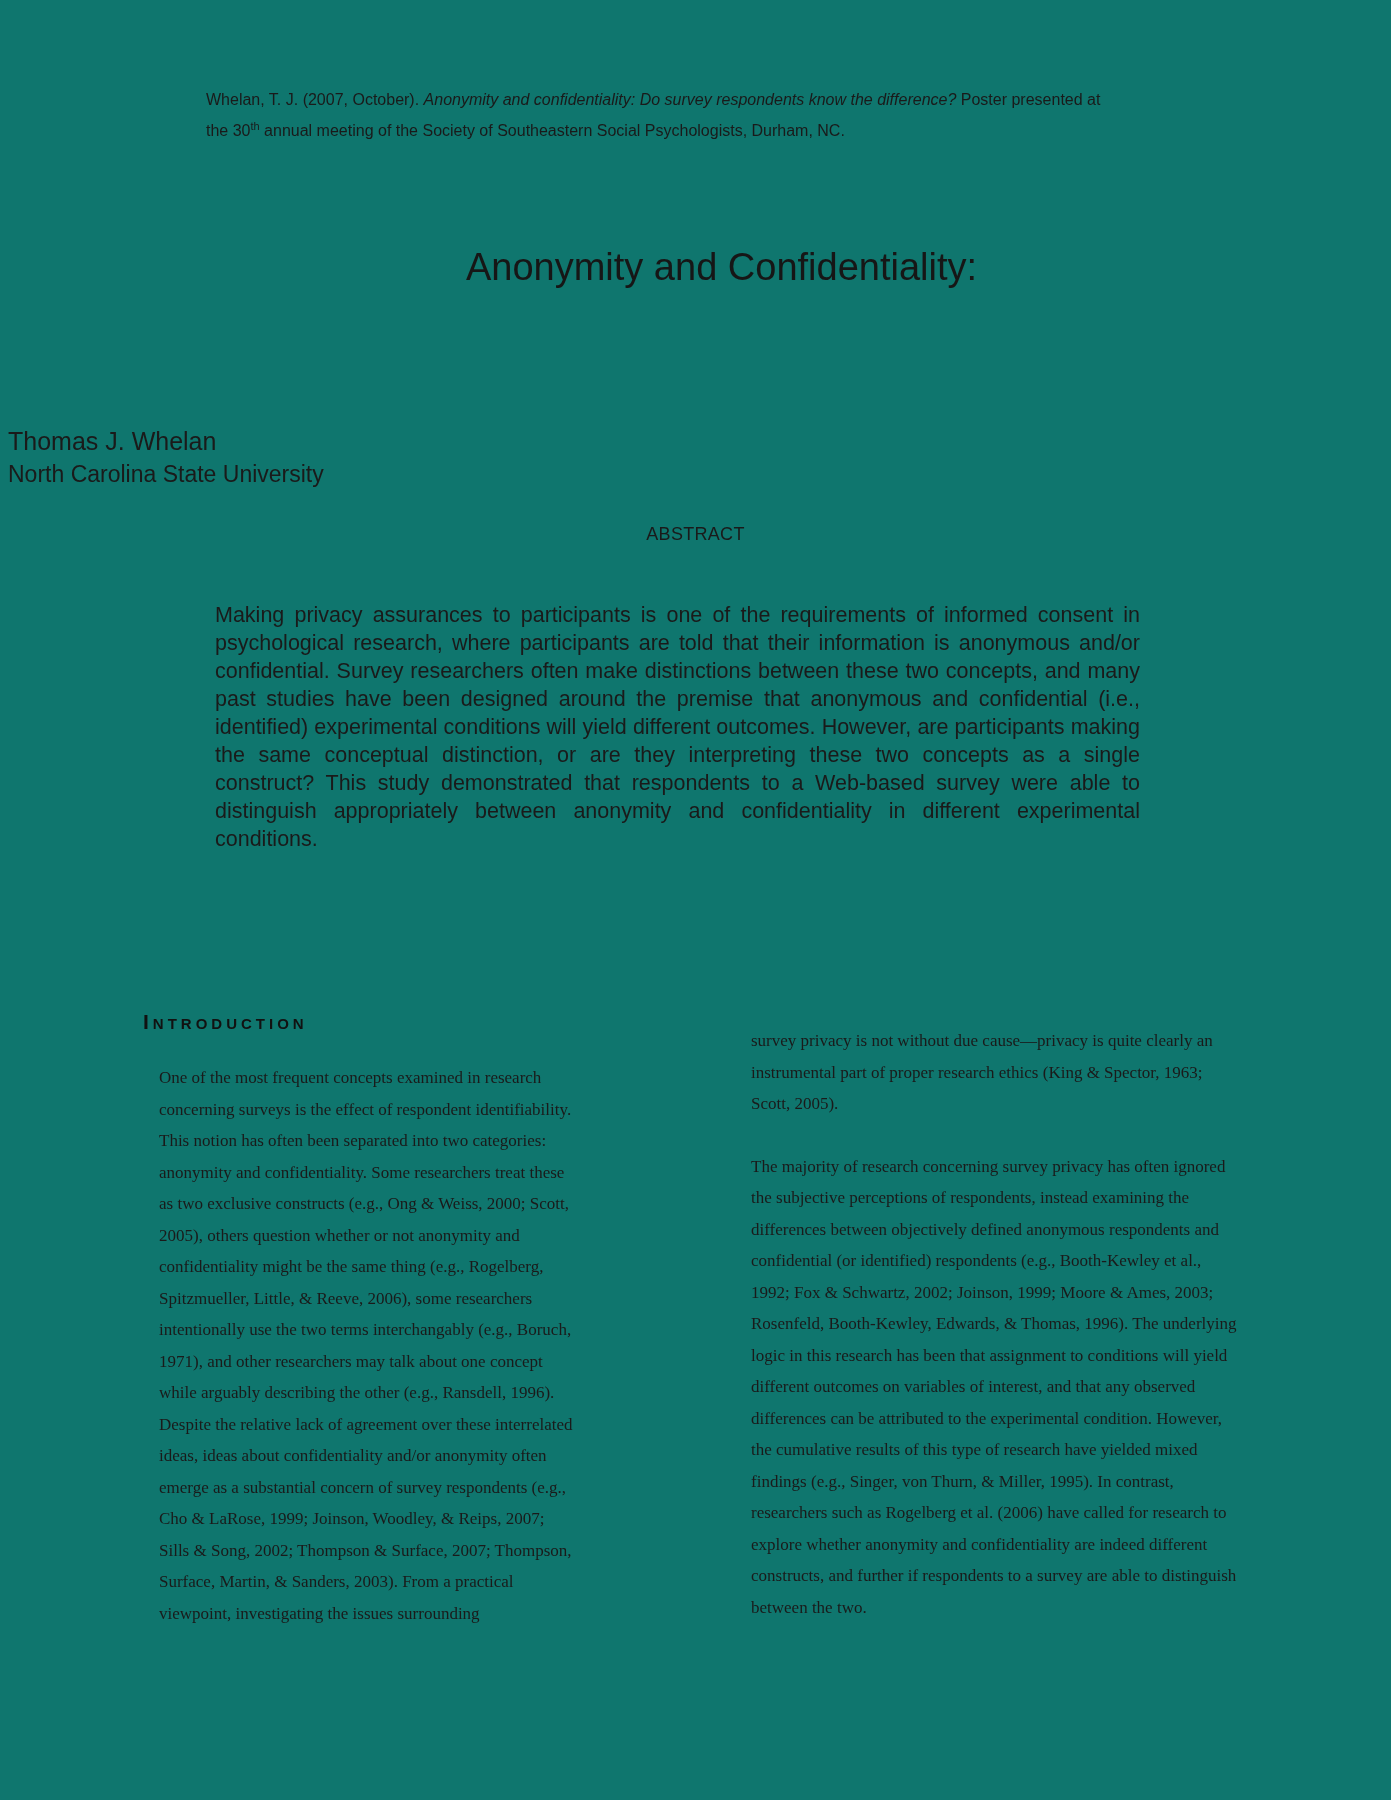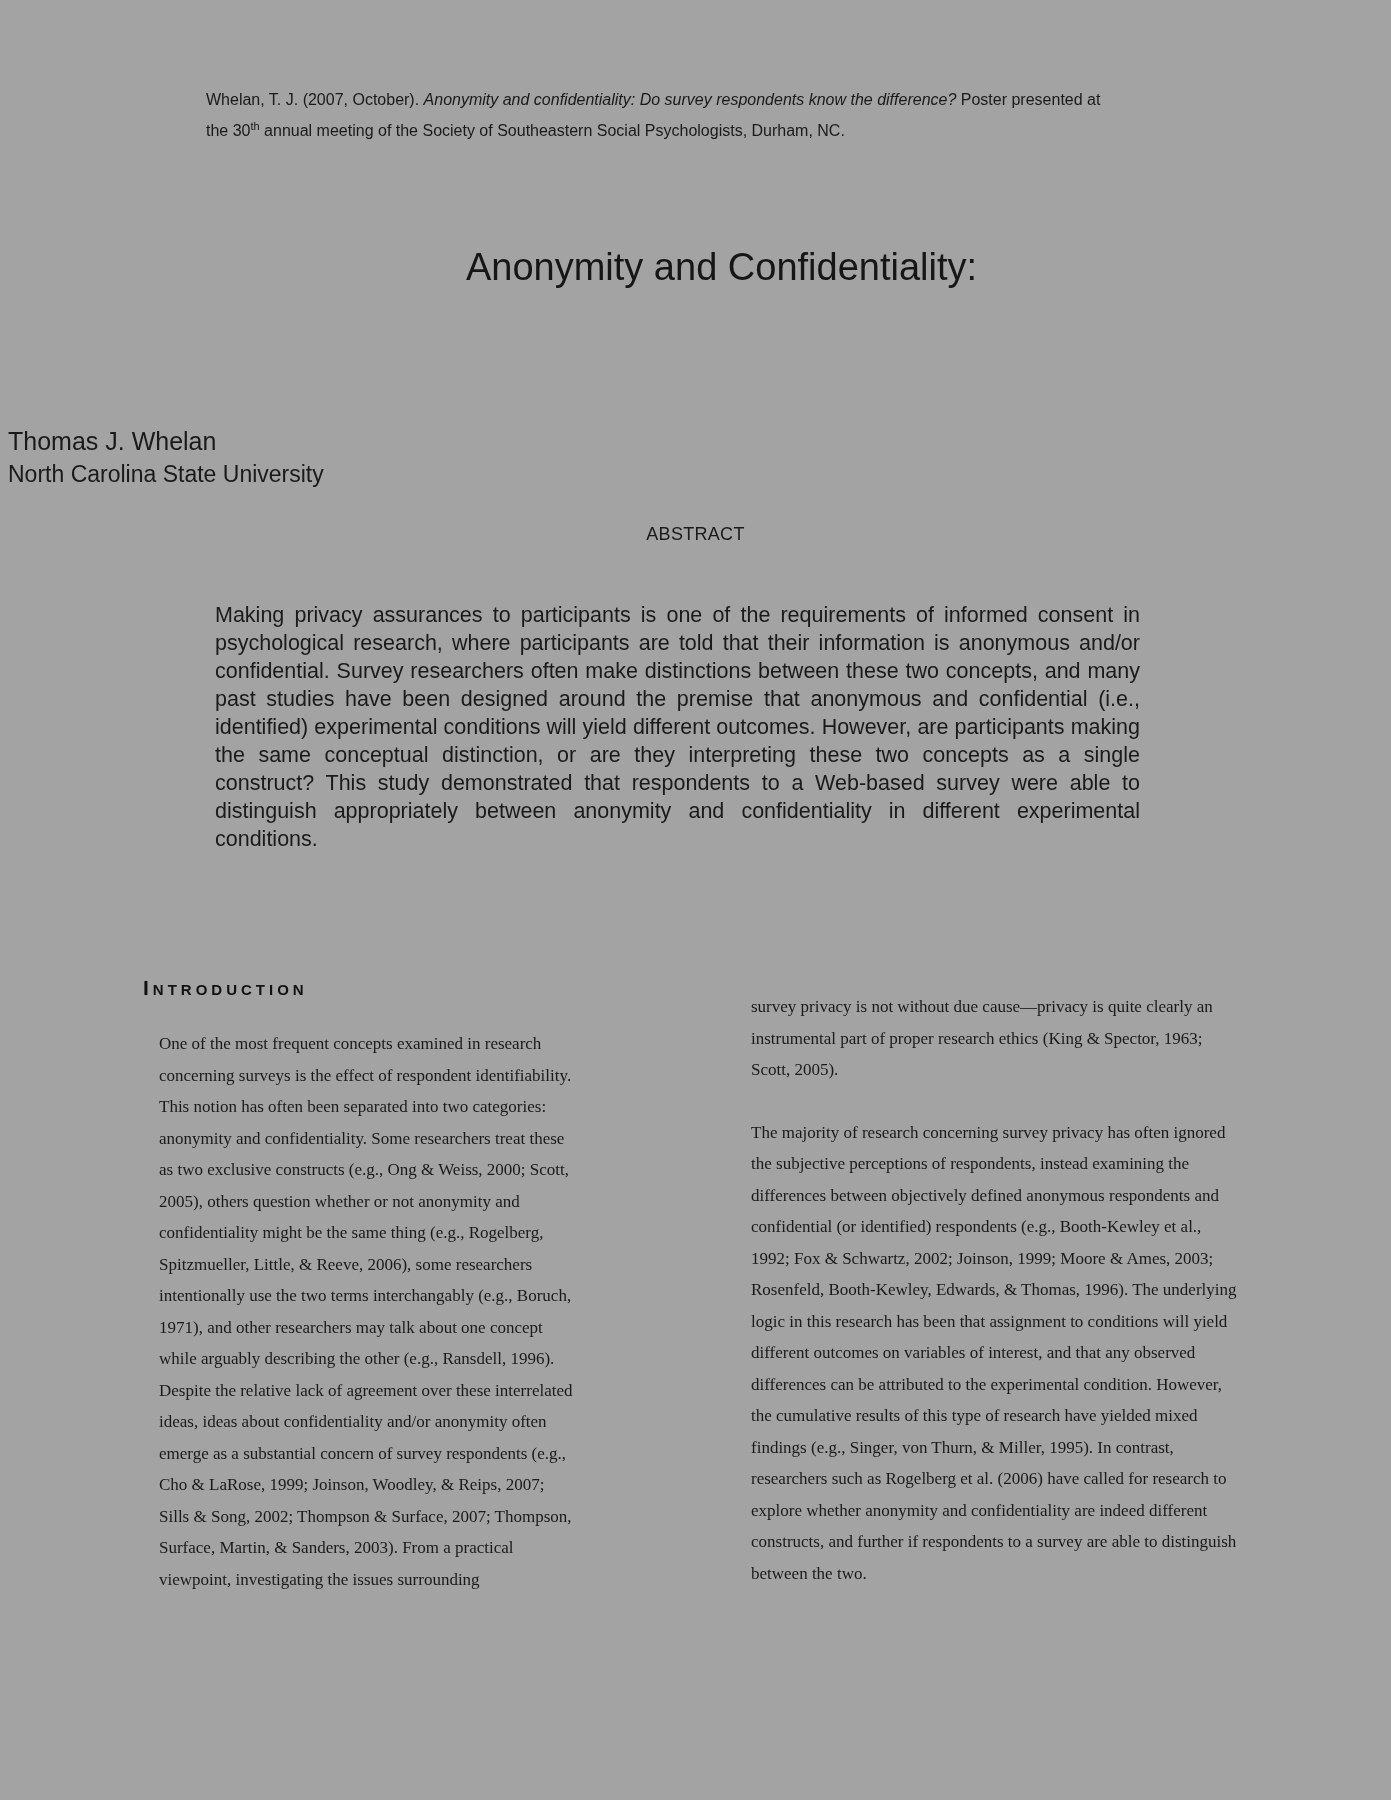--- a/index.html
+++ b/index.html
@@ -8,21 +8,21 @@
     background: #ffffff;
   }
   body {
     font-family: "Liberation Sans", "DejaVu Sans", sans-serif;
     color: #1a1a1a;
   }
   .page {
     position: relative;
     width: 1391px;
     height: 1800px;
-    background: #a3a3a3;
+    background: #0f766e;
     overflow: hidden;
   }
   
   .citation {
     position: absolute;
     left: 206px;
     top: 84px;
     width: 912px;
     margin: 0;
     font-size: 16px;
@@ -77,21 +77,21 @@
     width: 925px;
     margin: 0;
     font-size: 21.5px;
     line-height: 28px;
     text-align: justify;
   }
   
   .columns {
     position: absolute;
     left: 143px;
-    top: 975px;
+    top: 1009px;
     width: 1112px;
     display: flex;
     align-items: flex-start;
   }
   .col-left  { width: 447px; margin-right: 145px; }
   .col-right { width: 520px; }
   .section-heading {
     margin: 0 0 27px 0;
     font-size: 21px;
     font-weight: 700;

